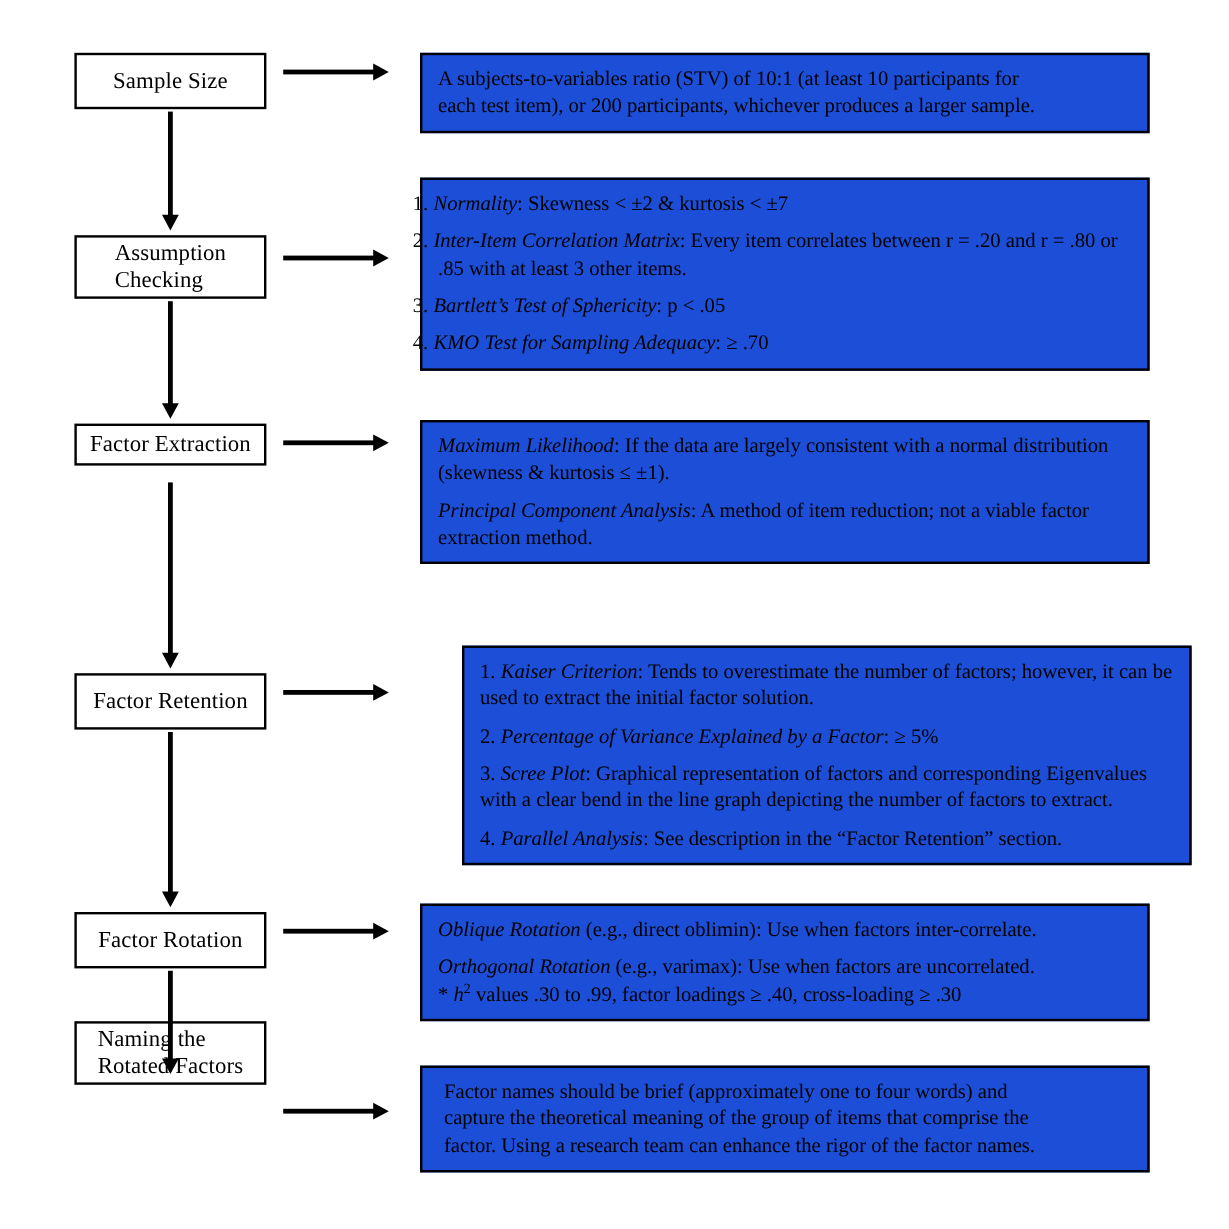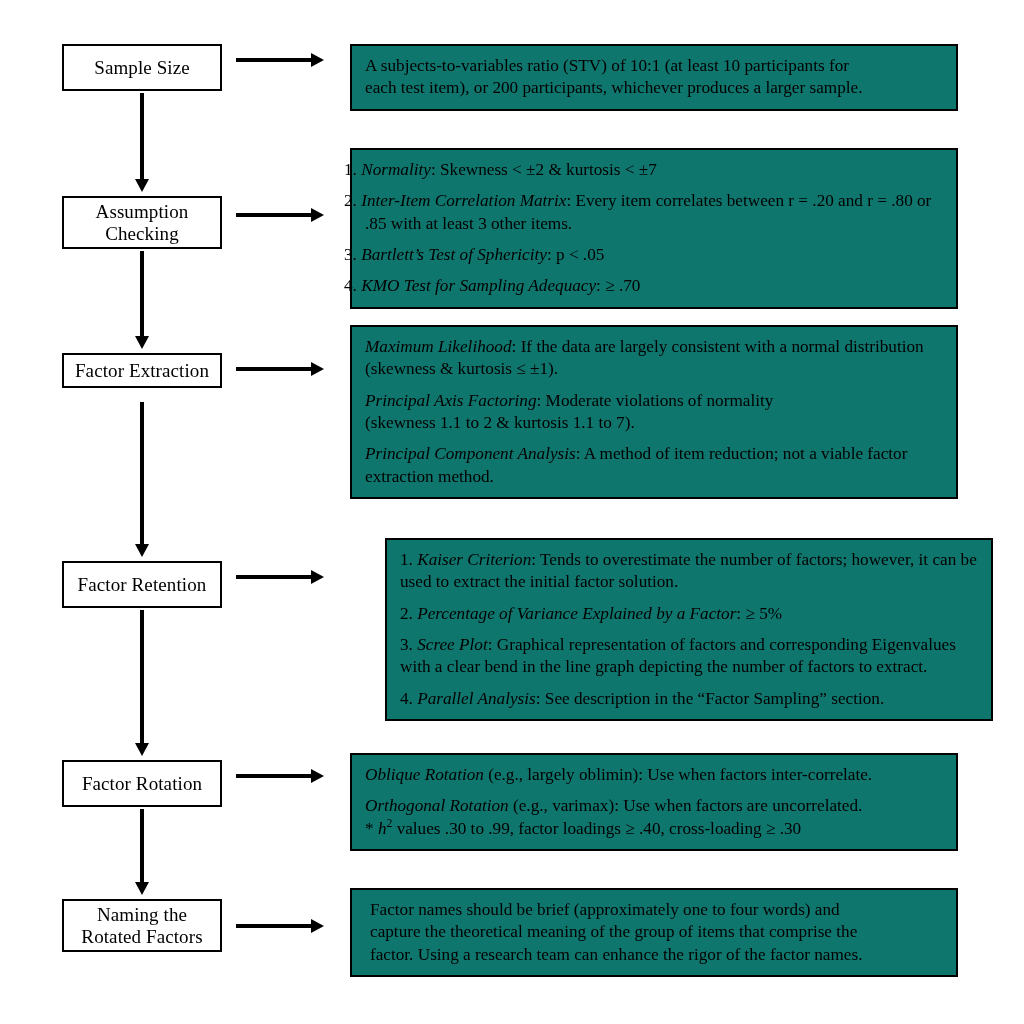--- a/index.html
+++ b/index.html
@@ -24,35 +24,34 @@
   .stage {
     position: absolute;
     left: 62px;
     width: 160px;
     box-sizing: border-box;
     border: 2px solid #000;
     background: #fff;
     display: flex;
     align-items: center;
     justify-content: center;
-    text-align: center;
     font-size: 19px;
     line-height: 1.14;
     letter-spacing: .1px;
   }
   .stage span { display: block; padding: 0 4px; }
 
   
   .panel {
     position: absolute;
     left: 350px;
     width: 608px;
     box-sizing: border-box;
     border: 2px solid #000;
-    background: #0f766e;
+    background: #1d4ed8;
     padding: 9px 12px 9px 13px;
     font-size: 17.2px;
     line-height: 1.30;
   }
   .panel p {
     margin: 0;
     padding: 0;
   }
   .panel p + p { margin-top: 9px; }
   .panel p.tight + p.tight { margin-top: 0; }
@@ -121,21 +120,21 @@
   </div>
 
   <div class="stage" style="top:561px; height:47px;">
     <span>Factor Retention</span>
   </div>
 
   <div class="stage" style="top:760px; height:47px;">
     <span>Factor Rotation</span>
   </div>
 
-  <div class="stage" style="top:899px; height:53px;">
+  <div class="stage" style="top:851px; height:53px;">
     <span>Naming the<br>Rotated Factors</span>
   </div>
 
   <div class="h-arrow" style="left:236px; top:52px; width:88px; height:16px;">
     <div class="shaft" style="width:76px;"></div>
     <div class="head"></div>
   </div>
   <div class="h-arrow" style="left:236px; top:207px; width:88px; height:16px;">
     <div class="shaft" style="width:76px;"></div>
     <div class="head"></div>
@@ -183,35 +182,34 @@
     <p class="tight">each test item), or 200 participants, whichever produces a larger sample.</p>
   </div>
 
   <div class="panel" style="top:148px;">
     <p class="num"><span>1.</span>&nbsp;<span class="ital">Normality</span><span>: Skewness &lt; ±2 &amp; kurtosis &lt; ±7</span></p>
     <p class="num"><span>2.</span>&nbsp;<span class="ital">Inter-Item Correlation Matrix</span><span>: Every item correlates between r = .20 and r = .80 or .85 with at least 3 other items.</span></p>
     <p class="num"><span>3.</span>&nbsp;<span class="ital">Bartlett’s Test of Sphericity</span><span>: p &lt; .05</span></p>
     <p class="num"><span>4.</span>&nbsp;<span class="ital">KMO Test for Sampling Adequacy</span><span>: ≥ .70</span></p>
   </div>
 
-  <div class="panel" style="top:325px;">
+  <div class="panel" style="top:350px;">
     <p><span class="ital">Maximum Likelihood</span><span>: If the data are largely consistent with a normal distribution (skewness &amp; kurtosis ≤ ±1).</span></p>
-    <p><span class="ital">Principal Axis Factoring</span><span>: Moderate violations of normality</span><br><span>(skewness 1.1 to 2 &amp; kurtosis 1.1 to 7).</span></p>
     <p><span class="ital">Principal Component Analysis</span><span>: A method of item reduction; not a viable factor extraction method.</span></p>
   </div>
 
   <div class="panel" style="top:538px;margin-left:35px;">
     <p><span>1.</span>&nbsp;<span class="ital">Kaiser Criterion</span><span>: Tends to overestimate the number of factors; however, it can be used to extract the initial factor solution.</span></p>
     <p><span>2.</span>&nbsp;<span class="ital">Percentage of Variance Explained by a Factor</span><span>: ≥ 5%</span></p>
     <p><span>3.</span>&nbsp;<span class="ital">Scree Plot</span><span>: Graphical representation of factors and corresponding Eigenvalues with a clear bend in the line graph depicting the number of factors to extract.</span></p>
-    <p><span>4.</span>&nbsp;<span class="ital">Parallel Analysis</span><span>: See description in the “Factor Sampling” section.</span></p>
+    <p><span>4.</span>&nbsp;<span class="ital">Parallel Analysis</span><span>: See description in the “Factor Retention” section.</span></p>
   </div>
 
   <div class="panel" style="top:753px;">
-    <p><span class="ital">Oblique Rotation</span><span> (e.g., largely oblimin): Use when factors inter-correlate.</span></p>
+    <p><span class="ital">Oblique Rotation</span><span> (e.g., direct oblimin): Use when factors inter-correlate.</span></p>
     <p class="tight"><span class="ital">Orthogonal Rotation</span><span> (e.g., varimax): Use when factors are uncorrelated.</span></p>
     <p class="tight"><span>* </span><span class="ital">h</span><sup>2</sup><span> values .30 to .99, factor loadings ≥ .40, cross-loading ≥ .30</span></p>
   </div>
 
   <div class="panel" style="top:888px;padding-left:18px;">
     <p class="tight">Factor names should be brief (approximately one to four words) and</p>
     <p class="tight">capture the theoretical meaning of the group of items that comprise the</p>
     <p class="tight">factor. Using a research team can enhance the rigor of the factor names.</p>
   </div>
 

